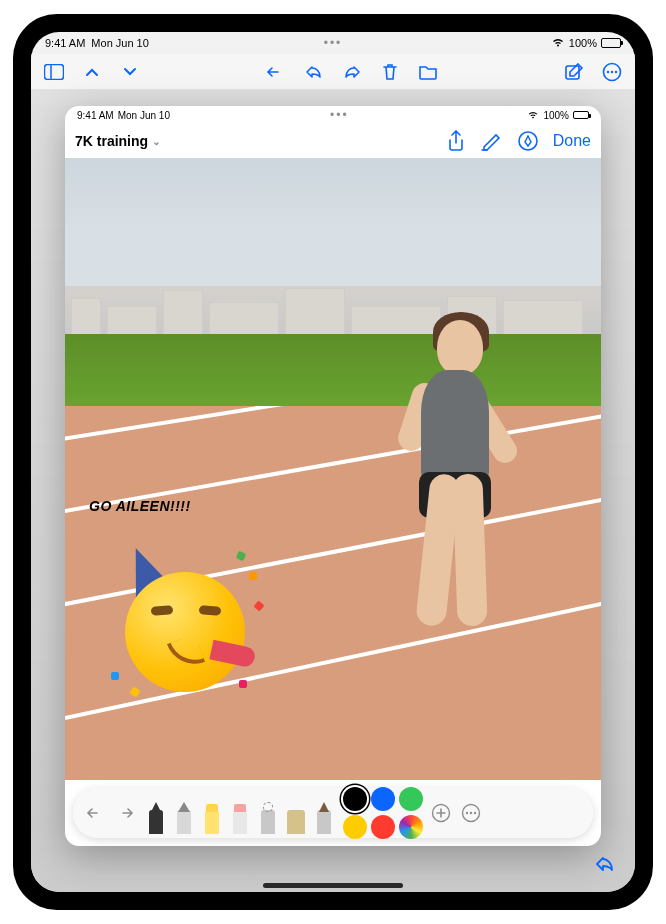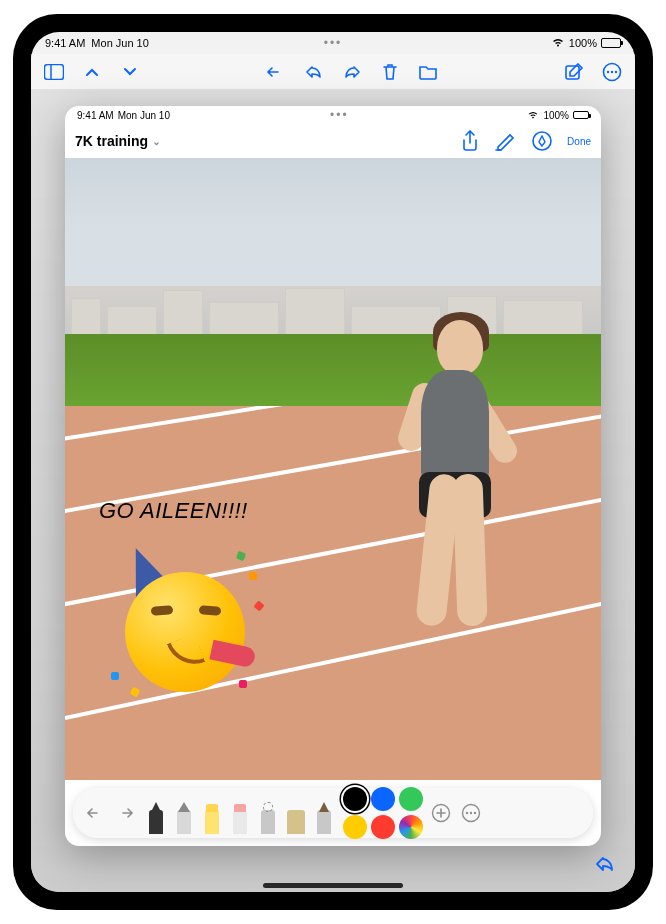--- a/index.html
+++ b/index.html
@@ -90,21 +90,21 @@
     padding: 0 10px;
   }
   .subject {
     font-size: 14px;
     font-weight: 600;
     display:flex; align-items:center; gap:4px;
   }
   .chev-down { font-size:10px; color:#888; }
   .header-actions { display:flex; gap:14px; align-items:center; }
   .hdr-icon { width:22px; height:22px; color:#0a66ff; display:flex; align-items:center; justify-content:center;}
-  .done { color:#0a66ff; font-size:10px; font-weight:500; }
+  .done { color:#0a66ff; font-size:16px; font-weight:500; }
   .photo {
     position:relative;
     height: 622px;
     width: 100%;
     background: linear-gradient(180deg, #cdd6dd 0%, #d9e0e5 12%, #d9e0e5 22%);
     overflow:hidden;
   }
   .horizon {
     position:absolute; top:128px; left:0; right:0; height:60px;
     background: linear-gradient(180deg, rgba(210,200,190,0.6), rgba(180,175,168,0.5));
@@ -140,22 +140,22 @@
     background:#e8c4a2; border-radius:14px; transform:rotate(18deg);}
   .rarm-r { position:absolute; top:86px; left:100px; width:24px; height:92px;
     background:#e8c4a2; border-radius:14px; transform:rotate(-32deg);}
   .rleg-l { position:absolute; top:184px; left:48px; width:30px; height:152px;
     background:#e8c4a2; border-radius:16px; transform:rotate(6deg);}
   .rleg-r { position:absolute; top:184px; left:80px; width:30px; height:152px;
     background:#e8c4a2; border-radius:16px; transform:rotate(-2deg);}
   .rshort { position:absolute; top:182px; left:44px; width:72px; height:46px;
     background:#222; border-radius:10px;}
   .go-text {
-    position:absolute; top:340px; left:34px;
-    font-size:22px; font-weight:400; font-style:italic;
+    position:absolute; top:340px; left:24px;
+    font-size:14px; font-weight:700; font-style:italic;
     color:#000; letter-spacing:0.5px;
   }
   .emoji {
     position:absolute; top:384px; left:44px; width:154px; height:154px;
   }
   .eface { position:absolute; top:30px; left:16px; width:120px; height:120px;
     background: radial-gradient(circle at 35% 30%, #ffe36e, #ffc107 55%, #f9a400);
     border-radius:50%;}
   .eeye { position:absolute; width:22px; height:9px; background:#7a4b14; border-radius:20px;}
   .eeye.l { top:64px; left:42px; transform:rotate(-4deg);}

